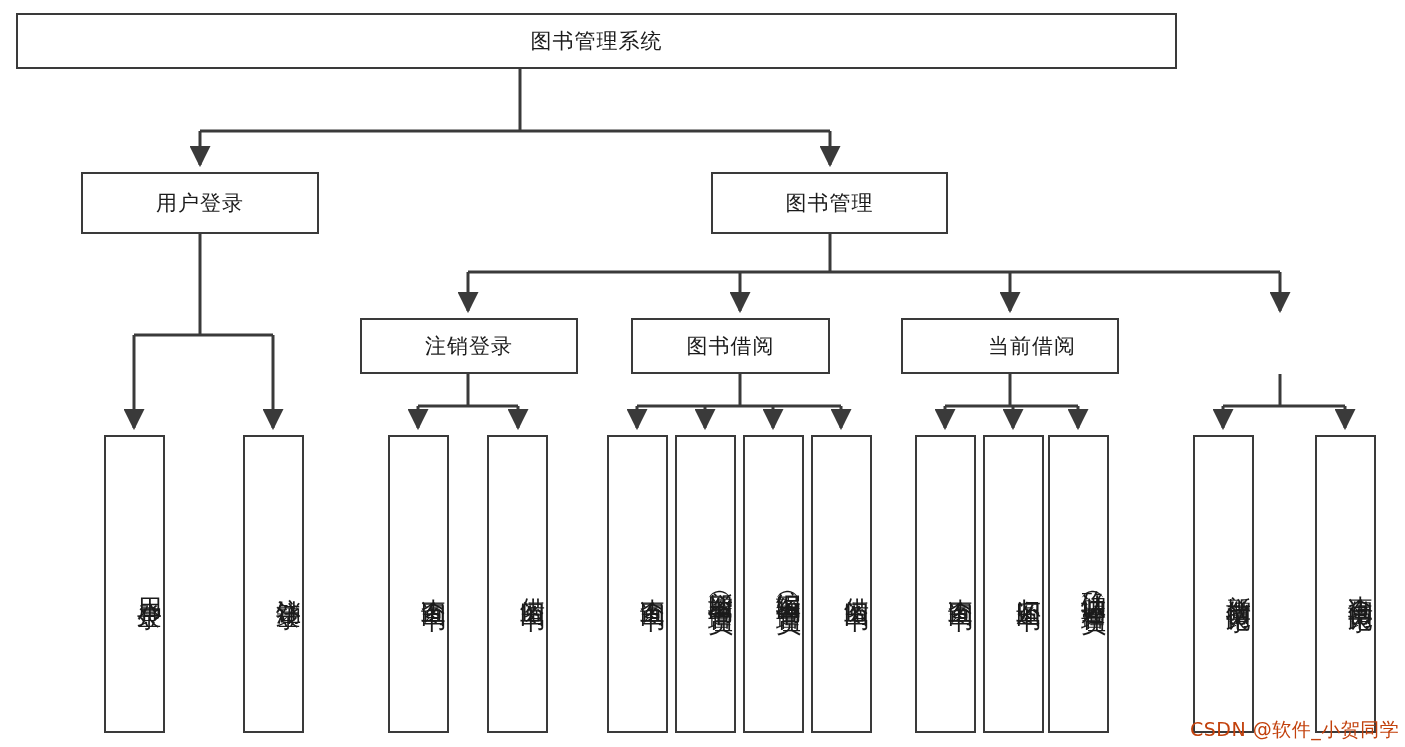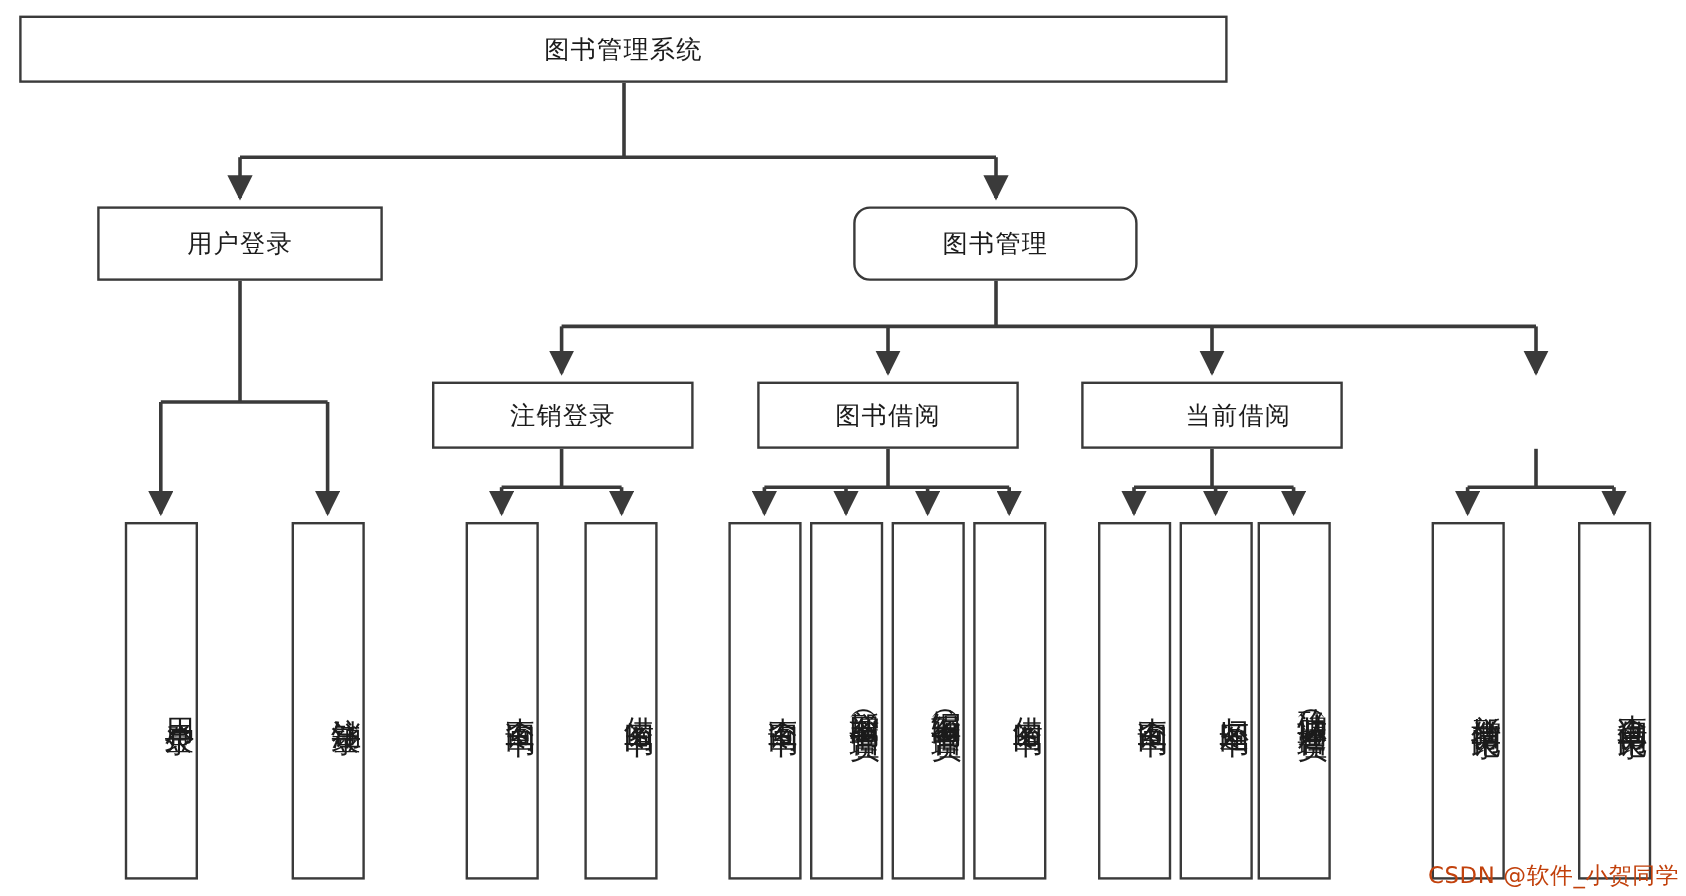--- a/index.html
+++ b/index.html
@@ -109,27 +109,27 @@
       <path d="M 1013 406 L 1013 428" marker-end="url(#arrow)"></path>
       <path d="M 1078 406 L 1078 428" marker-end="url(#arrow)"></path>
 
       <path d="M 1280 374 L 1280 406"></path>
       <path d="M 1223 406 L 1345 406"></path>
       <path d="M 1223 406 L 1223 428" marker-end="url(#arrow)"></path>
       <path d="M 1345 406 L 1345 428" marker-end="url(#arrow)"></path>
     </g>
   </svg>
 
-  <div class="node node-h" style="left: 16px; top: 13px; width: 1007px; height: 56px;">图书管理系统</div>
+  <div class="node node-h" style="left: 16px; top: 13px; width: 1161px; height: 56px;">图书管理系统</div>
 
   <div class="node node-h" style="left: 81px; top: 172px; width: 238px; height: 62px;">用户登录</div>
-  <div class="node node-h" style="left: 711px; top: 172px; width: 237px; height: 62px; border-radius: 14px;">图书管理</div>
+  <div class="node node-h" style="left: 711px; top: 172px; width: 237px; height: 62px;">图书管理</div>
 
   <div class="node node-h" style="left: 360px; top: 318px; width: 218px; height: 56px;">注销登录</div>
-  <div class="node node-h" style="left: 631px; top: 318px; width: 218px; height: 56px;">图书借阅</div>
+  <div class="node node-h" style="left: 631px; top: 318px; width: 199px; height: 56px;">图书借阅</div>
   <div class="node node-h" style="left: 901px; top: 318px; width: 218px; height: 56px; padding-left: 44px;">当前借阅</div>
 
   <div class="node node-v" style="left: 104px; top: 435px; width: 61px; height: 298px;">用户登录</div>
   <div class="node node-v" style="left: 243px; top: 435px; width: 61px; height: 298px;">注销登录</div>
 
   <div class="node node-v" style="left: 388px; top: 435px; width: 61px; height: 298px;">查询图书</div>
   <div class="node node-v" style="left: 487px; top: 435px; width: 61px; height: 298px;">借阅图书</div>
 
   <div class="node node-v" style="left: 607px; top: 435px; width: 61px; height: 298px;">查询图书</div>
   <div class="node node-v pad-top" style="left: 675px; top: 435px; width: 61px; height: 298px;">新增图书（管理员）</div>

